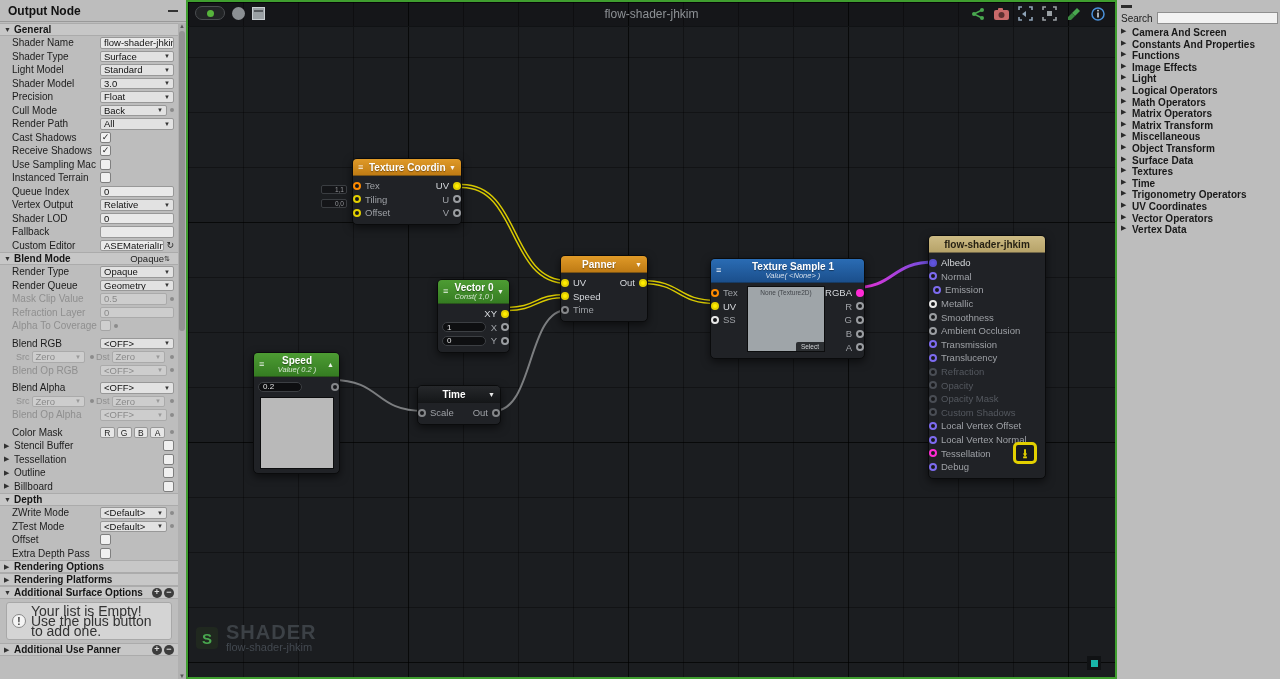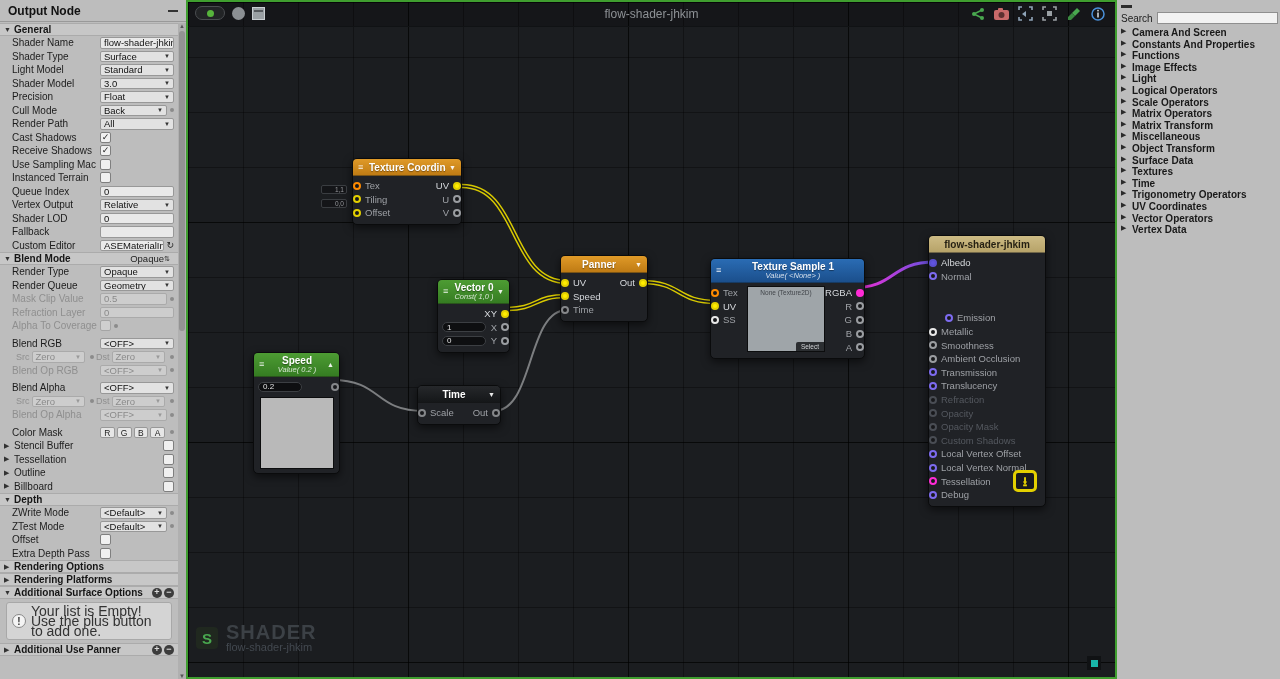--- a/index.html
+++ b/index.html
@@ -724,21 +724,21 @@
                 <div class="pdot" style="border: 2px solid rgb(90, 79, 208); background: rgb(96, 84, 224);"></div>
                 <span class="plbl lit" style="font-size: 9.5px;">Albedo</span>
               </div>
             </div>
             <div class="prow" style="padding: 0px 4px;">
               <div class="pin">
                 <div class="pdot" style="border: 2px solid rgb(125, 107, 240); background: rgb(23, 24, 27);"></div>
                 <span class="plbl" style="font-size: 9.5px;">Normal</span>
               </div>
             </div>
-            <div class="prow" style="padding: 0px 20px; margin-top: 28px;">
+            <div class="prow" style="padding: 0px 8px;">
               <div class="pin">
                 <div class="pdot" style="border: 2px solid rgb(125, 107, 240); background: rgb(23, 24, 27);"></div>
                 <span class="plbl" style="font-size: 9.5px;">Emission</span>
               </div>
             </div>
             <div class="prow" style="padding: 0px 4px;">
               <div class="pin">
                 <div class="pdot" style="border: 2px solid rgb(232, 232, 232); background: rgb(23, 24, 27);"></div>
                 <span class="plbl" style="font-size: 9.5px; text-align: right;">Metallic</span>
               </div>
@@ -859,21 +859,21 @@
         <div class="cat">
           <span class="fo">▶</span>
           <span class="cl">Light</span>
         </div>
         <div class="cat">
           <span class="fo">▶</span>
           <span class="cl">Logical Operators</span>
         </div>
         <div class="cat">
           <span class="fo">▶</span>
-          <span class="cl">Scale Operators</span>
+          <span class="cl">Math Operators</span>
         </div>
         <div class="cat">
           <span class="fo">▶</span>
           <span class="cl">Matrix Operators</span>
         </div>
         <div class="cat">
           <span class="fo">▶</span>
           <span class="cl">Matrix Transform</span>
         </div>
         <div class="cat">

